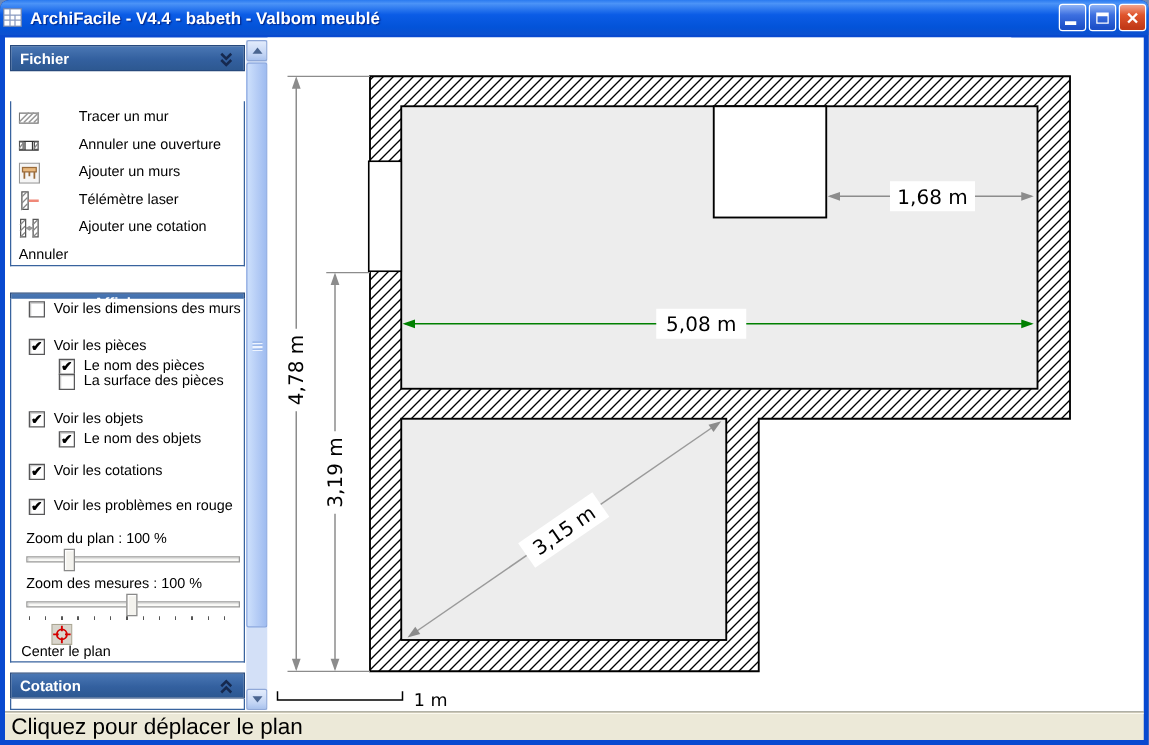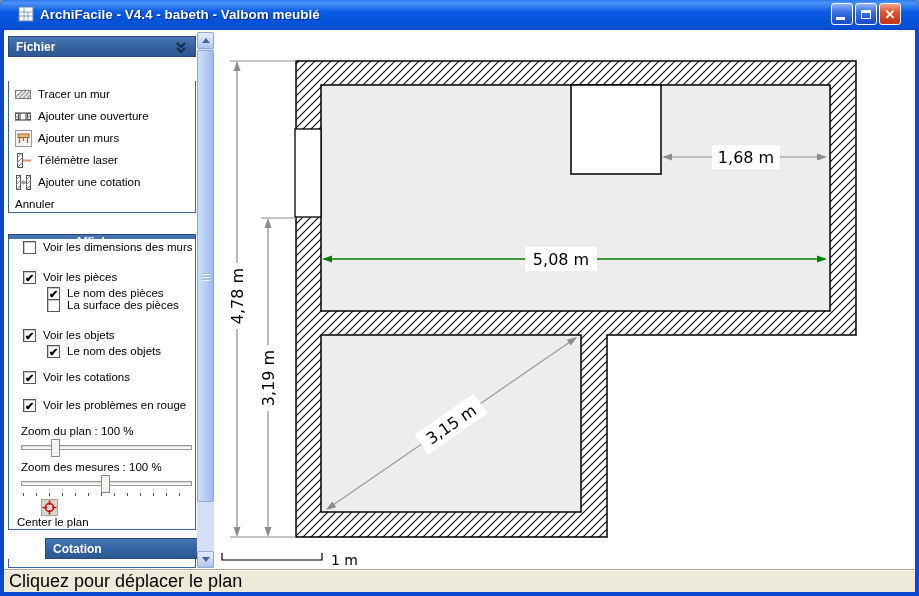--- a/index.html
+++ b/index.html
@@ -2,38 +2,38 @@
 <html><head>
 <meta charset="utf-8">
 <style>
   html,body{margin:0;padding:0;background:#6b88b8;}
   *{box-sizing:border-box;}
   .window{position:relative;width:919px;height:596px;background:#0849d0;
     font-family:"Liberation Sans",sans-serif;overflow:hidden;border-radius:7px 7px 0 0;}
   
   .titlebar{position:absolute;left:0;top:0;width:100%;height:28px;
     background:linear-gradient(180deg,#2a7af0 0%,#4b93f7 10%,#0b5ce6 42%,#0353d8 78%,#0c50cf 100%);
-    display:flex;align-items:center;padding:0 18px;border-radius:7px 7px 0 0;}
+    display:flex;align-items:center;padding:0 2px;border-radius:7px 7px 0 0;}
   .apptitle{color:#fff;font-weight:bold;font-size:13.5px;margin-left:6px;
     text-shadow:1px 1px 1px #00268a;white-space:nowrap;flex:1;}
   .winbtn{width:22px;height:22px;margin-left:2px;border:1px solid #fff;border-radius:3px;
     display:flex;align-items:center;justify-content:center;position:relative;}
   .winbtn.blue{background:linear-gradient(180deg,#8fb4f6 0%,#3c6fe0 40%,#1d50c8 90%);}
   .winbtn.red{background:linear-gradient(180deg,#f2a48c 0%,#e0542c 40%,#c23a18 90%);}
   .glyph-min{position:absolute;left:4px;bottom:4px;width:9px;height:3px;background:#fff;}
   .glyph-max{width:10px;height:9px;border:1px solid #fff;border-top:3px solid #fff;}
   .glyph-close{color:#fff;font-weight:bold;font-size:13px;line-height:13px;}
   
   .content{position:absolute;left:4px;top:30px;width:805px;height:539px;background:#fff;}
   .panel-header{position:absolute;width:188px;height:21px;
     background:linear-gradient(180deg,#4a77b4 0%,#33609f 55%,#2d5891 100%);
     border:1px solid #27497c;color:#fff;font-weight:bold;font-size:12px;
     display:flex;align-items:center;justify-content:space-between;padding:0 7px;}
   .panel-body{position:absolute;width:188px;background:#fff;border:1px solid #39639e;border-top:none;}
-  .act-item{display:flex;align-items:center;height:22px;padding-left:6px;font-size:11.5px;color:#000;cursor:default;}
+  .act-item{display:flex;align-items:center;height:22px;padding-left:6px;font-size:11.5px;color:#000;cursor:default;gap:25px;}
   .act-item .ic{width:17px;height:17px;margin-right:6px;display:inline-flex;}
   .cb-row{position:absolute;display:flex;font-size:11.5px;color:#000;height:16px;}
   .cbox{width:13px;height:13px;background:#fff;border:1px solid #58585a;
     box-shadow:inset 1px 1px 0 #c9c9c9;margin-right:7px;font-size:11px;line-height:12px;
     text-align:center;color:#000;font-weight:bold;flex:0 0 13px;}
   .slab{position:absolute;font-size:11.5px;color:#000;}
   .strack{position:absolute;height:5px;width:171px;left:12px;background:#fbfbf8;
     border:1px solid #9a9a9a;box-shadow:inset 1px 1px 1px #d8d8d8;}
   .sthumbh{position:absolute;top:-7px;width:9px;height:18px;background:#f4f3ee;
     border:1px solid #8a8a8a;box-shadow:inset 1px 1px 0 #ffffff;}
@@ -108,21 +108,21 @@
       <div class="act-item">
         <span class="ic">
             <svg width="17" height="17">
               <path d="M0,5 H16 M0,12 H16" stroke="#333"></path>
               <rect x="0.5" y="5.5" width="3" height="6" fill="#fff" stroke="#555"></rect>
               <rect x="12.5" y="5.5" width="3" height="6" fill="#fff" stroke="#555"></rect>
               <path d="M0,11 L4,6 M12,11 L16,6" stroke="#888"></path>
               <path d="M5,5 V12 M11,5 V12" stroke="#333"></path>
             </svg>
           </span>
-        <span>Ajouter une ouverture</span>
+        <span>Annuler une ouverture</span>
       </div>
       <div class="act-item">
         <span class="ic">
             <svg width="17" height="17">
               <rect x="0.5" y="0.5" width="16" height="16" fill="#f5f5f5" stroke="#999"></rect>
               <rect x="3" y="4" width="11" height="3.5" fill="#e8b87e" stroke="#9a6b3a"></rect>
               <path d="M4.5,7.5 V13 M12.5,7.5 V13 M8.5,7.5 V11" stroke="#9a6b3a" stroke-width="1.4"></path>
             </svg>
           </span>
         <span>Ajouter un murs</span>
@@ -209,21 +209,21 @@
       <div class="center-row" style="left:8px;top:260px;flex-direction:column;">
         <svg width="17" height="17" style="margin-right:7px;">
           <rect x="0.5" y="0.5" width="16" height="16" fill="#d9d5cc" stroke="#aaa693"></rect>
           <circle cx="8.5" cy="8.5" r="4" fill="none" stroke="#d40000" stroke-width="1.5"></circle>
           <path d="M8.5,1.5 V6 M8.5,11 V15.5 M1.5,8.5 H6 M11,8.5 H15.5" stroke="#d40000" stroke-width="1.5"></path>
         </svg>
         <span>Center le plan</span>
       </div>
     </div>
 
-    <div class="panel-header" style="left:4px;top:508px;margin-left:37px;">
+    <div class="panel-header" style="left:4px;top:508px;">
       <span>Cotation</span>
       <svg width="14" height="14">
           <path d="M3,7 l4,-4 l4,4 M3,12 l4,-4 l4,4" stroke="#16294f" stroke-width="2" fill="none"></path>
         </svg>
     </div>
     <div class="panel-body" style="left:4px;top:529px;height:9px;"></div>
 
     <div class="vscroll">
       <div class="sbtn" style="top:0;">
           <span class="arr-up"></span>

